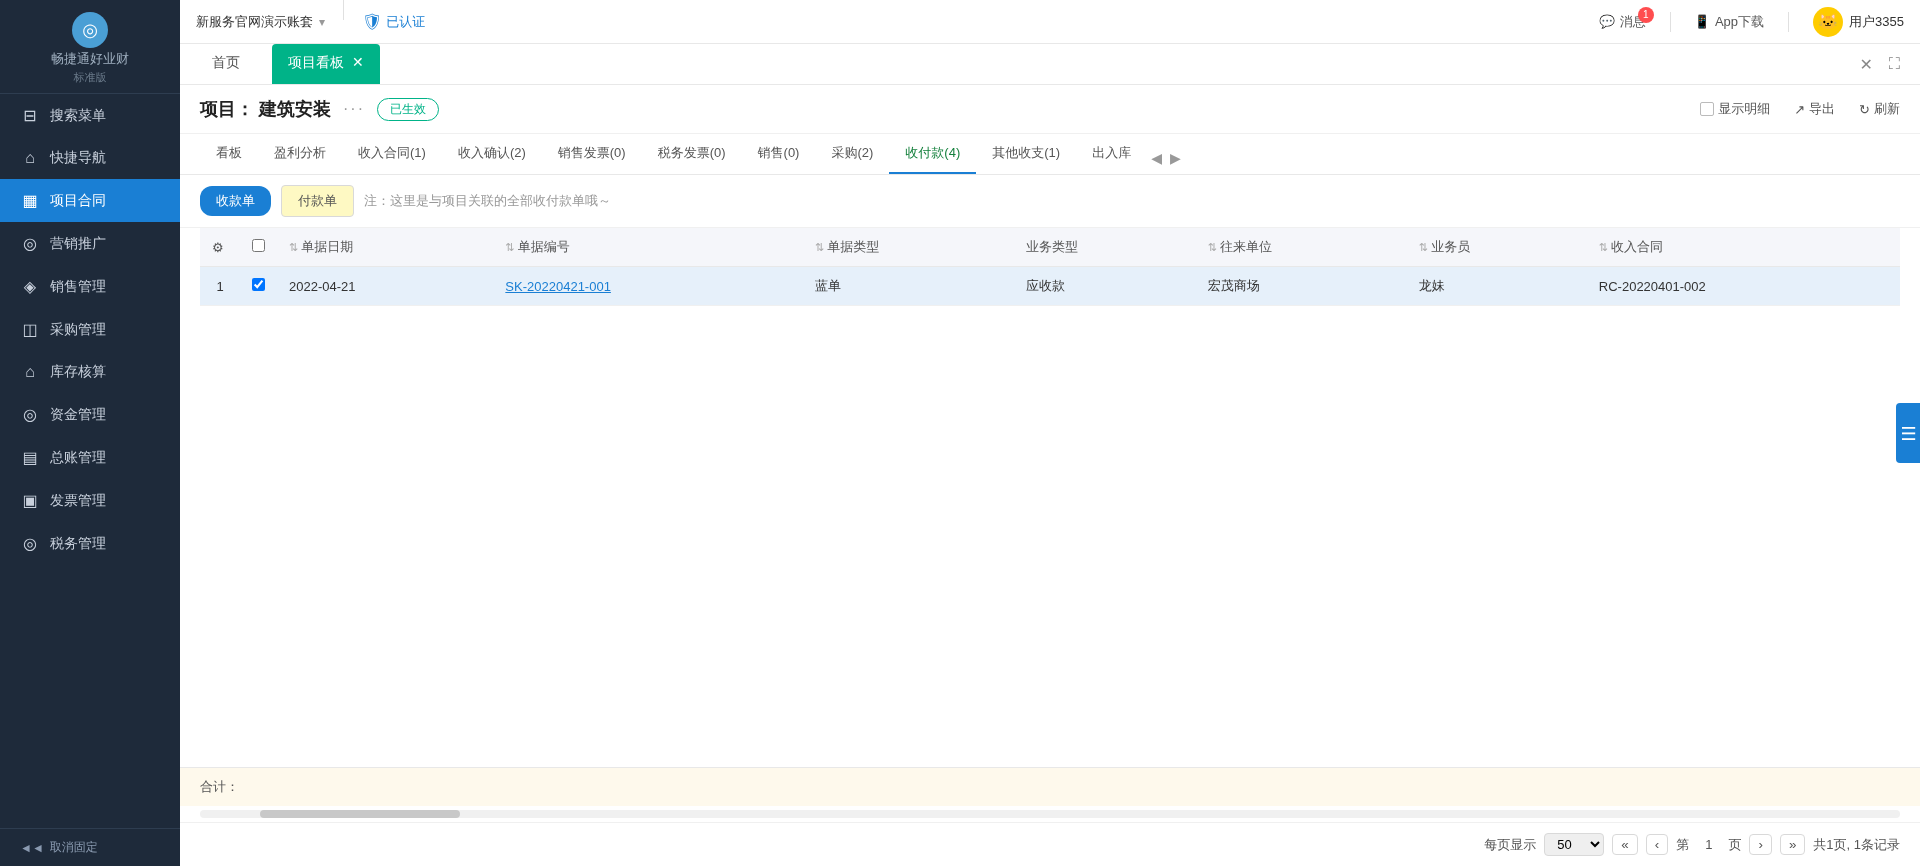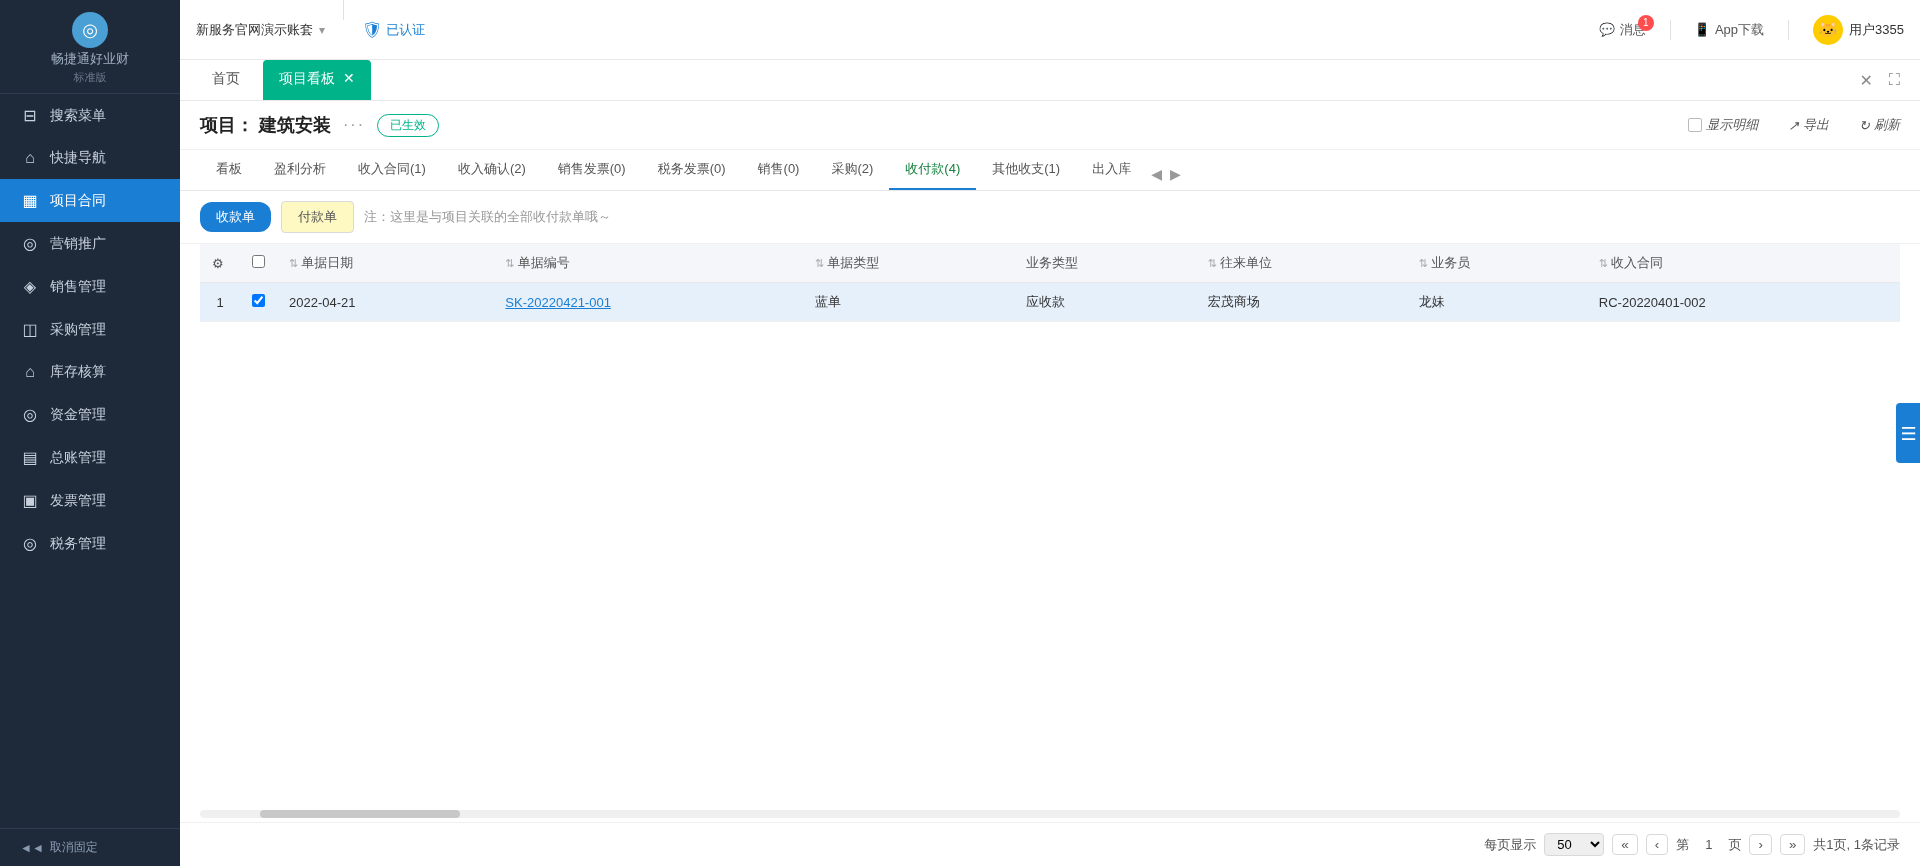--- a/index.html
+++ b/index.html
@@ -62,21 +62,21 @@
       flex-direction: column;
       background: #f5f6fa;
       overflow: hidden;
     }
 
     
     .topbar {
       background: white;
       display: flex;
       padding: 0 16px;
-      height: 60px;
+      height: 44px;
       border-bottom: 1px solid #e8e8e8;
       gap: 10px;
     }
     .topbar-account {
       display: flex; align-items: center; gap: 6px;
       font-size: 13px; color: #333;
       cursor: pointer;
     }
     .topbar-account-arrow { color: #999; font-size: 12px; }
     .topbar-divider { width: 1px; height: 20px; background: #e0e0e0; margin: 0 8px; }
@@ -118,21 +118,21 @@
       display: flex; align-items: center; justify-content: center;
       font-size: 16px;
     }
 
     
     .tabbar {
       background: white;
       display: flex;
       padding: 0 16px;
       border-bottom: 1px solid #e8e8e8;
-      gap: 7px;
+      gap: 16px;
     }
     .tab-item {
       padding: 10px 16px;
       cursor: pointer;
       font-size: 14px;
       color: #555;
       border-bottom: 2px solid transparent;
     }
     .tab-item.active {
       background: #00b388;
@@ -178,21 +178,21 @@
     .project-more { color: #999; cursor: pointer; letter-spacing: 2px; font-size: 16px; }
     .project-status {
       border: 1px solid #00b388;
       color: #00b388;
       border-radius: 12px;
       padding: 2px 12px;
       font-size: 12px;
     }
     .project-actions {
       margin-left: auto;
-      display: flex; align-items: center; gap: 30px; font-style: italic;
+      display: flex; align-items: center; gap: 24px;
     }
     .project-action-item {
       display: flex; align-items: center; gap: 4px;
       cursor: pointer; color: #555; font-size: 13px;
     }
     .checkbox-display {
       width: 14px; height: 14px;
       border: 1px solid #bbb;
       border-radius: 2px;
       display: inline-block;
@@ -569,20 +569,23 @@
             <td>蓝单</td>
             <td>应收款</td>
             <td>宏茂商场</td>
             <td>龙妹</td>
             <td>RC-20220401-002</td>
           </tr>
         </tbody>
       </table>
     </div>
 
+    <div class="total-row">
+      <span>合计：</span>
+    </div>
 
     <div class="scrollbar-row">
       <div class="scroll-track">
         <div class="scroll-thumb"></div>
       </div>
     </div>
 
     <div class="pagination">
       <span>每页显示</span>
       <select class="page-size-select">

